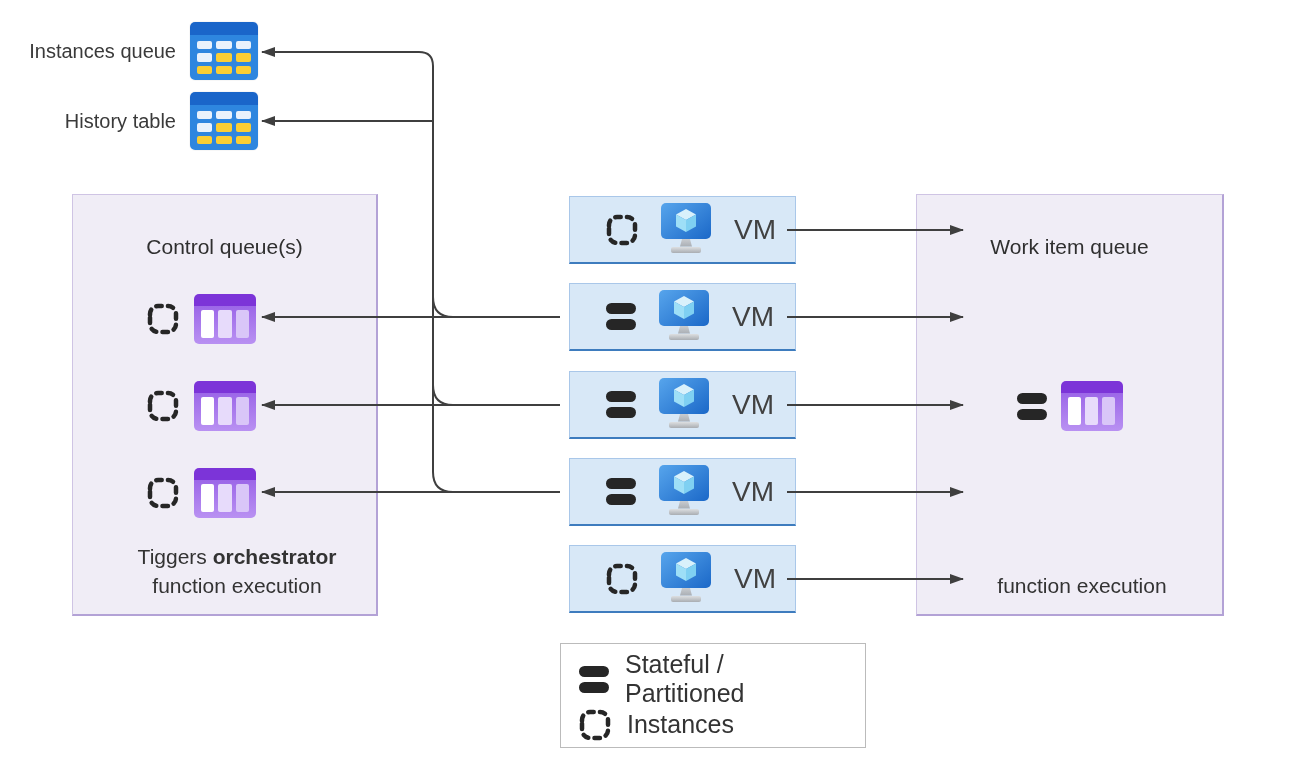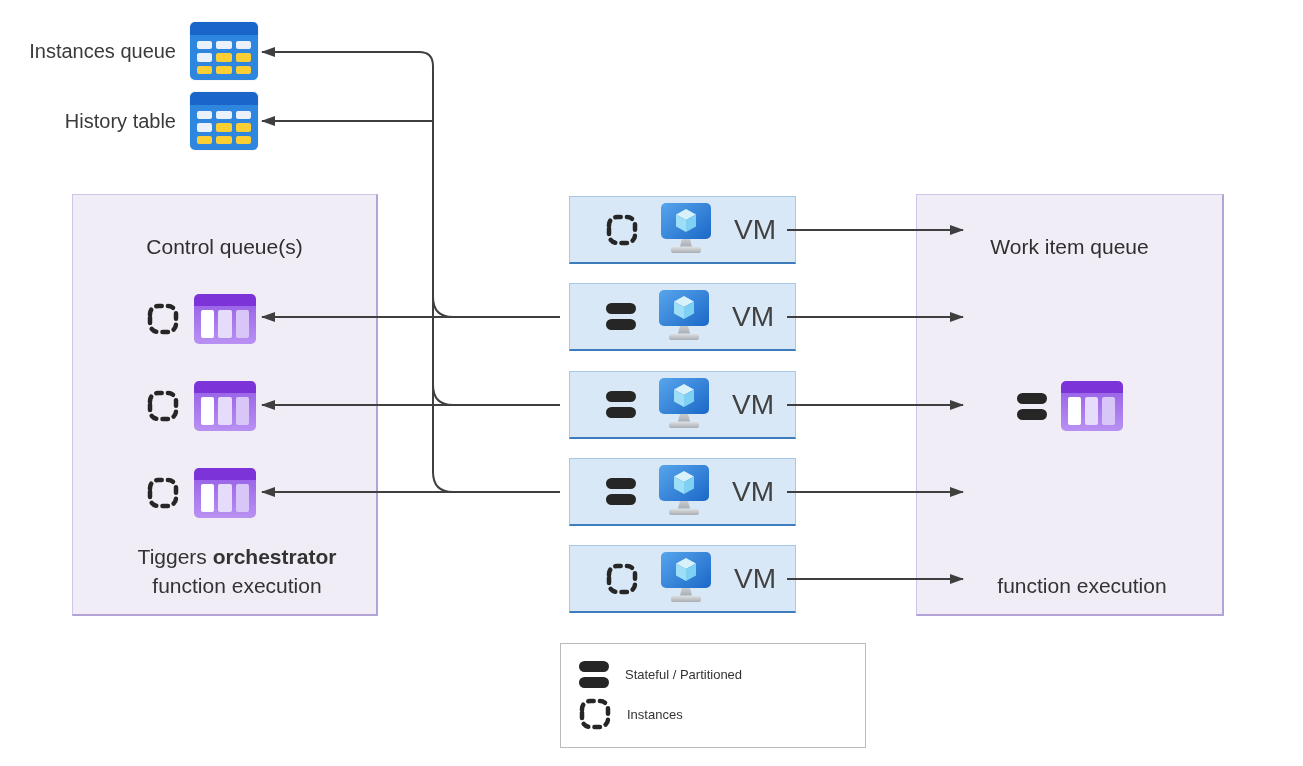--- a/index.html
+++ b/index.html
@@ -76,21 +76,21 @@
   .vm-icon .screen{width:50px;height:36px;border-radius:5px;background:linear-gradient(140deg,#57a5ec,#1b68c8);display:flex;align-items:center;justify-content:center;}
   .vm-icon .neck{width:12px;height:8px;background:linear-gradient(180deg,#c9ccd0,#a8adb3);clip-path:polygon(18% 0,82% 0,100% 100%,0 100%);}
   .vm-icon .base{width:30px;height:6px;border-radius:2px;background:linear-gradient(180deg,#dddfe1,#a9adb2);}
 
   
   .work-icon-row{position:absolute;top:186px;left:0;width:100%;height:50px;display:flex;align-items:center;justify-content:center;gap:14px;}
 
   
   .legend{position:absolute;left:560px;top:643px;width:306px;height:105px;background:#fff;border:1px solid var(--legend-border);display:flex;flex-direction:column;justify-content:space-evenly;padding:6px 18px;z-index:2;}
   .legend-row{display:flex;align-items:center;gap:16px;}
-  .legend-label{font-size:13px;color:#333;}
+  .legend-label{font-size:25px;color:#333;}
 </style>
 </head>
 <body>
 
 <div class="canvas">
 
   <svg class="connectors" viewBox="0 0 1303 766" width="1303" height="766">
     <defs>
       <marker id="ah" markerUnits="userSpaceOnUse" markerWidth="14" markerHeight="10" refX="13" refY="5" orient="auto">
         <path d="M0,0 L14,5 L0,10 Z"></path>

